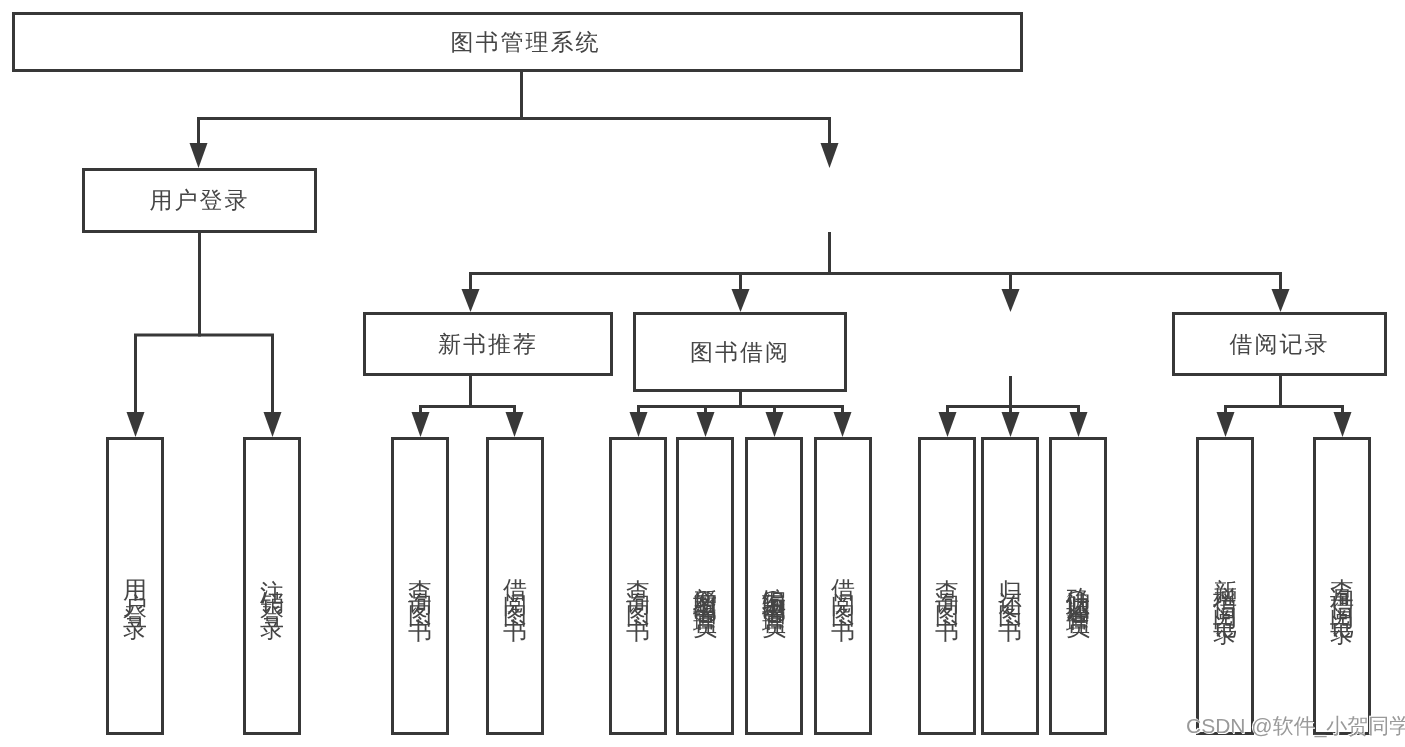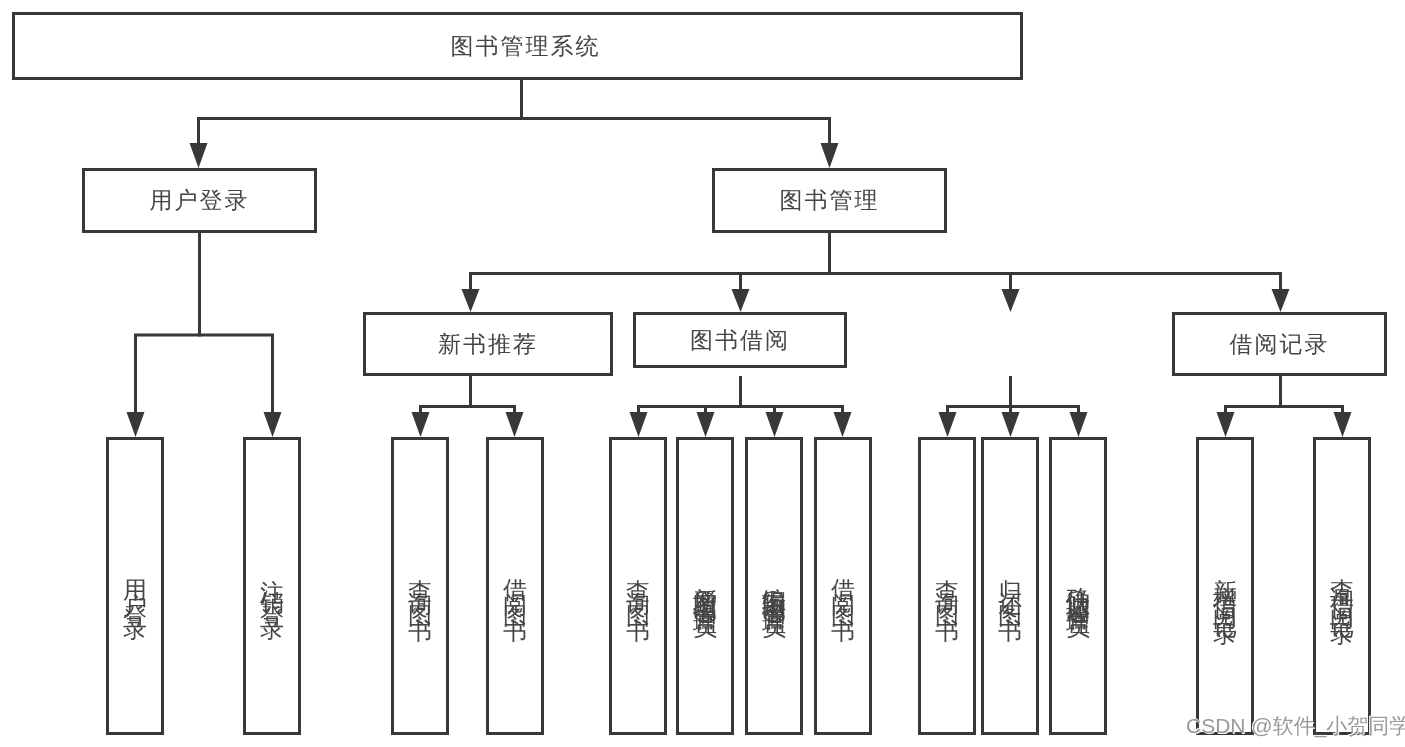--- a/index.html
+++ b/index.html
@@ -114,35 +114,32 @@
     <polygon points="1069.5,412 1087.5,412 1078.5,437" stroke="none"></polygon>
 
     <path d="M1280.5,376 V407.5" fill="none"></path>
     <path d="M1224,406.5 H1343" fill="none"></path>
     <path d="M1225.5,405 V415" fill="none"></path>
     <polygon points="1216.5,412 1234.5,412 1225.5,437" stroke="none"></polygon>
     <path d="M1342.5,405 V415" fill="none"></path>
     <polygon points="1333.5,412 1351.5,412 1342.5,437" stroke="none"></polygon>
   </svg>
 
-  <div class="box hbox" style="left:12px;top:12px;width:1011px;height:68px;padding-left:16px;">
+  <div class="box hbox" style="left:12px;top:12px;width:1011px;height:60px;padding-left:16px;">
     <span>图书管理系统</span>
   </div>
 
   <div class="box hbox" style="left:82px;top:168px;width:235px;height:65px;">
     <span>用户登录</span>
   </div>
-  <div class="box hbox" style="left:712px;top:168px;width:235px;height:65px;">
-    <span>图书管理</span>
-  </div>
 
   <div class="box hbox" style="left:363px;top:312px;width:250px;height:64px;">
     <span>新书推荐</span>
   </div>
-  <div class="box hbox" style="left:633px;top:312px;width:214px;height:56px;">
+  <div class="box hbox" style="left:633px;top:312px;width:214px;height:80px;">
     <span>图书借阅</span>
   </div>
   <div class="box hbox" style="left:1172px;top:312px;width:215px;height:64px;">
     <span>借阅记录</span>
   </div>
 
   <div class="box vbox leaf-short" style="left:106px;top:437px;width:58px;height:298px;">
     <span>用户登录</span>
   </div>
   <div class="box vbox leaf-short" style="left:243px;top:437px;width:58px;height:298px;">

